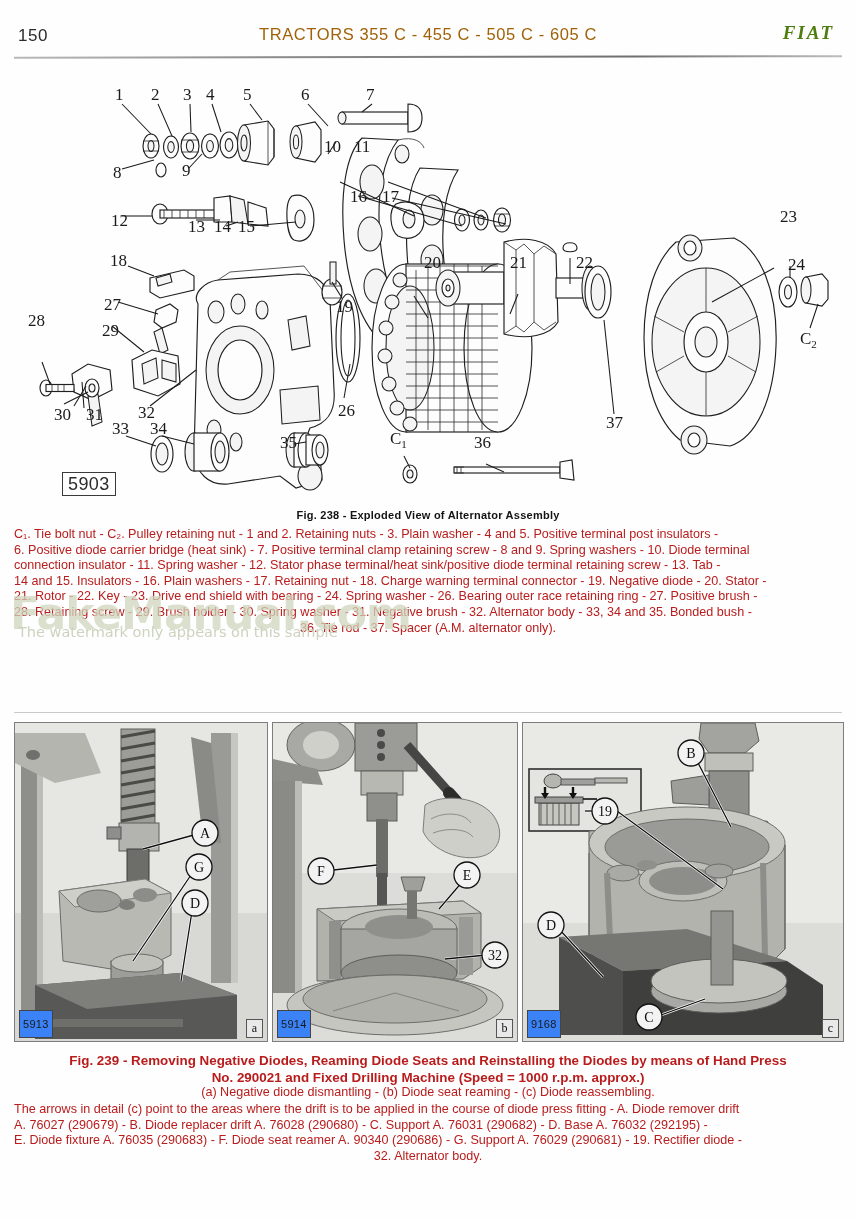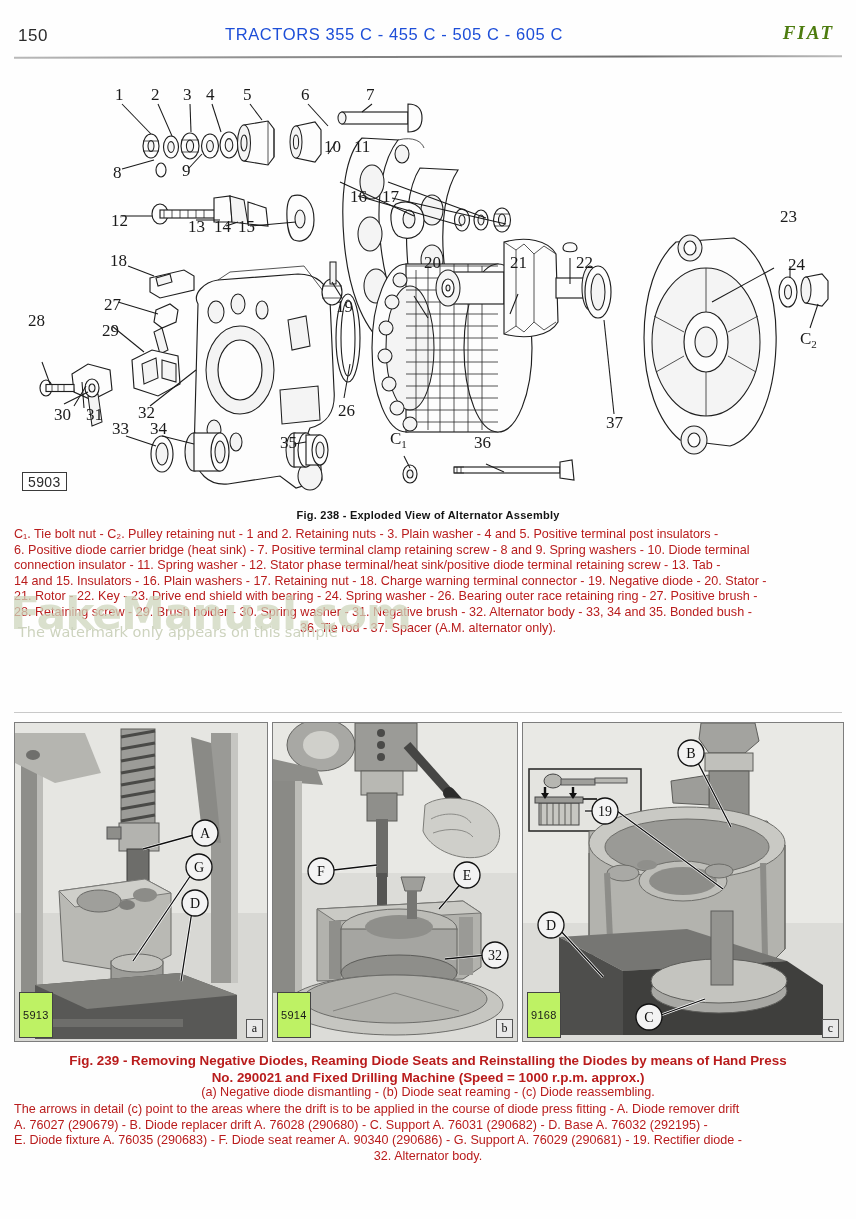--- a/index.html
+++ b/index.html
@@ -7,40 +7,40 @@
     width:856px;height:1219px;position:relative;overflow:hidden;
     font-family:"Liberation Sans", sans-serif;
     background:#fefefe;
     color:#111;
   }
   .page{position:absolute;inset:0;}
 
   
   .header{position:absolute;top:22px;left:0;width:856px;height:34px;}
   .page-num{position:absolute;left:18px;top:4px;font-size:17px;color:#2b2b2b;letter-spacing:.5px;}
-  .head-title{position:absolute;left:0;width:788px;text-align:center;top:3px;
-    font-size:16.5px;letter-spacing:.6px;color:#1d4ed8;}
+  .head-title{position:absolute;left:0;width:856px;text-align:center;top:3px;
+    font-size:16.5px;letter-spacing:.6px;color:#a16207;}
   .brand{position:absolute;right:22px;top:0px;font-size:19px;font-style:italic;font-weight:bold;
     letter-spacing:2px;color:#4d7c0f;font-family:"Liberation Serif",serif;}
   .rule{position:absolute;left:14px;top:56px;width:828px;height:2px;
     background:linear-gradient(90deg,#b9b9b9 0%,#8d8d8d 30%,#6f6f6f 75%,#bdbdbd 100%);
     transform:rotate(-0.12deg);}
 
   
   .fig238{position:absolute;left:10px;top:70px;width:836px;height:440px;}
   svg.art{position:absolute;left:0;top:0;}
   .lbl{font-family:"Liberation Serif",serif;font-size:17px;fill:#1a1a1a;}
   .lead{stroke:#1a1a1a;stroke-width:1.05;fill:none;}
   .part{fill:#fdfdfd;stroke:#1f1f1f;stroke-width:1.15;}
   .part2{fill:#f4f4f4;stroke:#1f1f1f;stroke-width:1.05;}
   .hatch{stroke:#2a2a2a;stroke-width:.8;fill:none;}
 
   .refbox{position:absolute;border:1.4px solid #3a3a3a;padding:1px 5px 0 5px;
-    font-family:"Liberation Sans",sans-serif;font-size:14px;letter-spacing:.4px;
-    color:#2c2c2c;background:#fff;line-height:1.15;}
+    font-family:"Liberation Sans",sans-serif;font-size:18px;letter-spacing:.4px;
+    color:#2c2c2c;background:#fff;line-height:1.15;margin-left:40px;}
 
   
   .capttl{position:absolute;width:856px;text-align:center;font-weight:bold;font-size:11px;
     letter-spacing:.25px;color:#131313;}
   .capbody{position:absolute;left:14px;width:828px;font-size:12.6px;line-height:15.6px;
     color:#b91c1c;text-align:justify;}
   .capbody.ctr{text-align:center;}
 
   
   .wm{position:absolute;left:10px;top:588px;font-size:44px;font-weight:bold;
@@ -54,22 +54,22 @@
   
   .fig239{position:absolute;left:14px;top:722px;width:828px;height:318px;}
   .panel{position:absolute;top:0;height:318px;overflow:hidden;border:1px solid #7d7d7d;}
   .pa{left:0;width:252px;}
   .pb{left:258px;width:244px;}
   .pc{left:508px;width:320px;}
   .photo{position:absolute;inset:0;}
   .plabel{position:absolute;right:4px;bottom:3px;width:15px;height:17px;background:#e9e9e9;
     border:1px solid #555;font-size:12px;text-align:center;line-height:16px;color:#111;
     font-family:"Liberation Serif",serif;}
-  .pref{position:absolute;left:4px;bottom:3px;border:1.2px solid #444;background:#bef264;
-    font-size:11px;padding:16px 3px;color:#1a1a1a;letter-spacing:.3px;}
+  .pref{position:absolute;left:4px;bottom:3px;border:1.2px solid #444;background:#3b82f6;
+    font-size:11px;padding:7px 3px;color:#1a1a1a;letter-spacing:.3px;}
 
   .callout{fill:#f3f3f3;stroke:#111;stroke-width:1.3;}
   .callout-t{font-family:"Liberation Serif",serif;font-size:14px;fill:#0d0d0d;text-anchor:middle;}
   .cl{stroke:#0f0f0f;stroke-width:1.3;fill:none;}
   .clw{stroke:#fff;stroke-width:2.6;fill:none;}
 </style>
 </head>
 <body>
 
 <div class="page">

